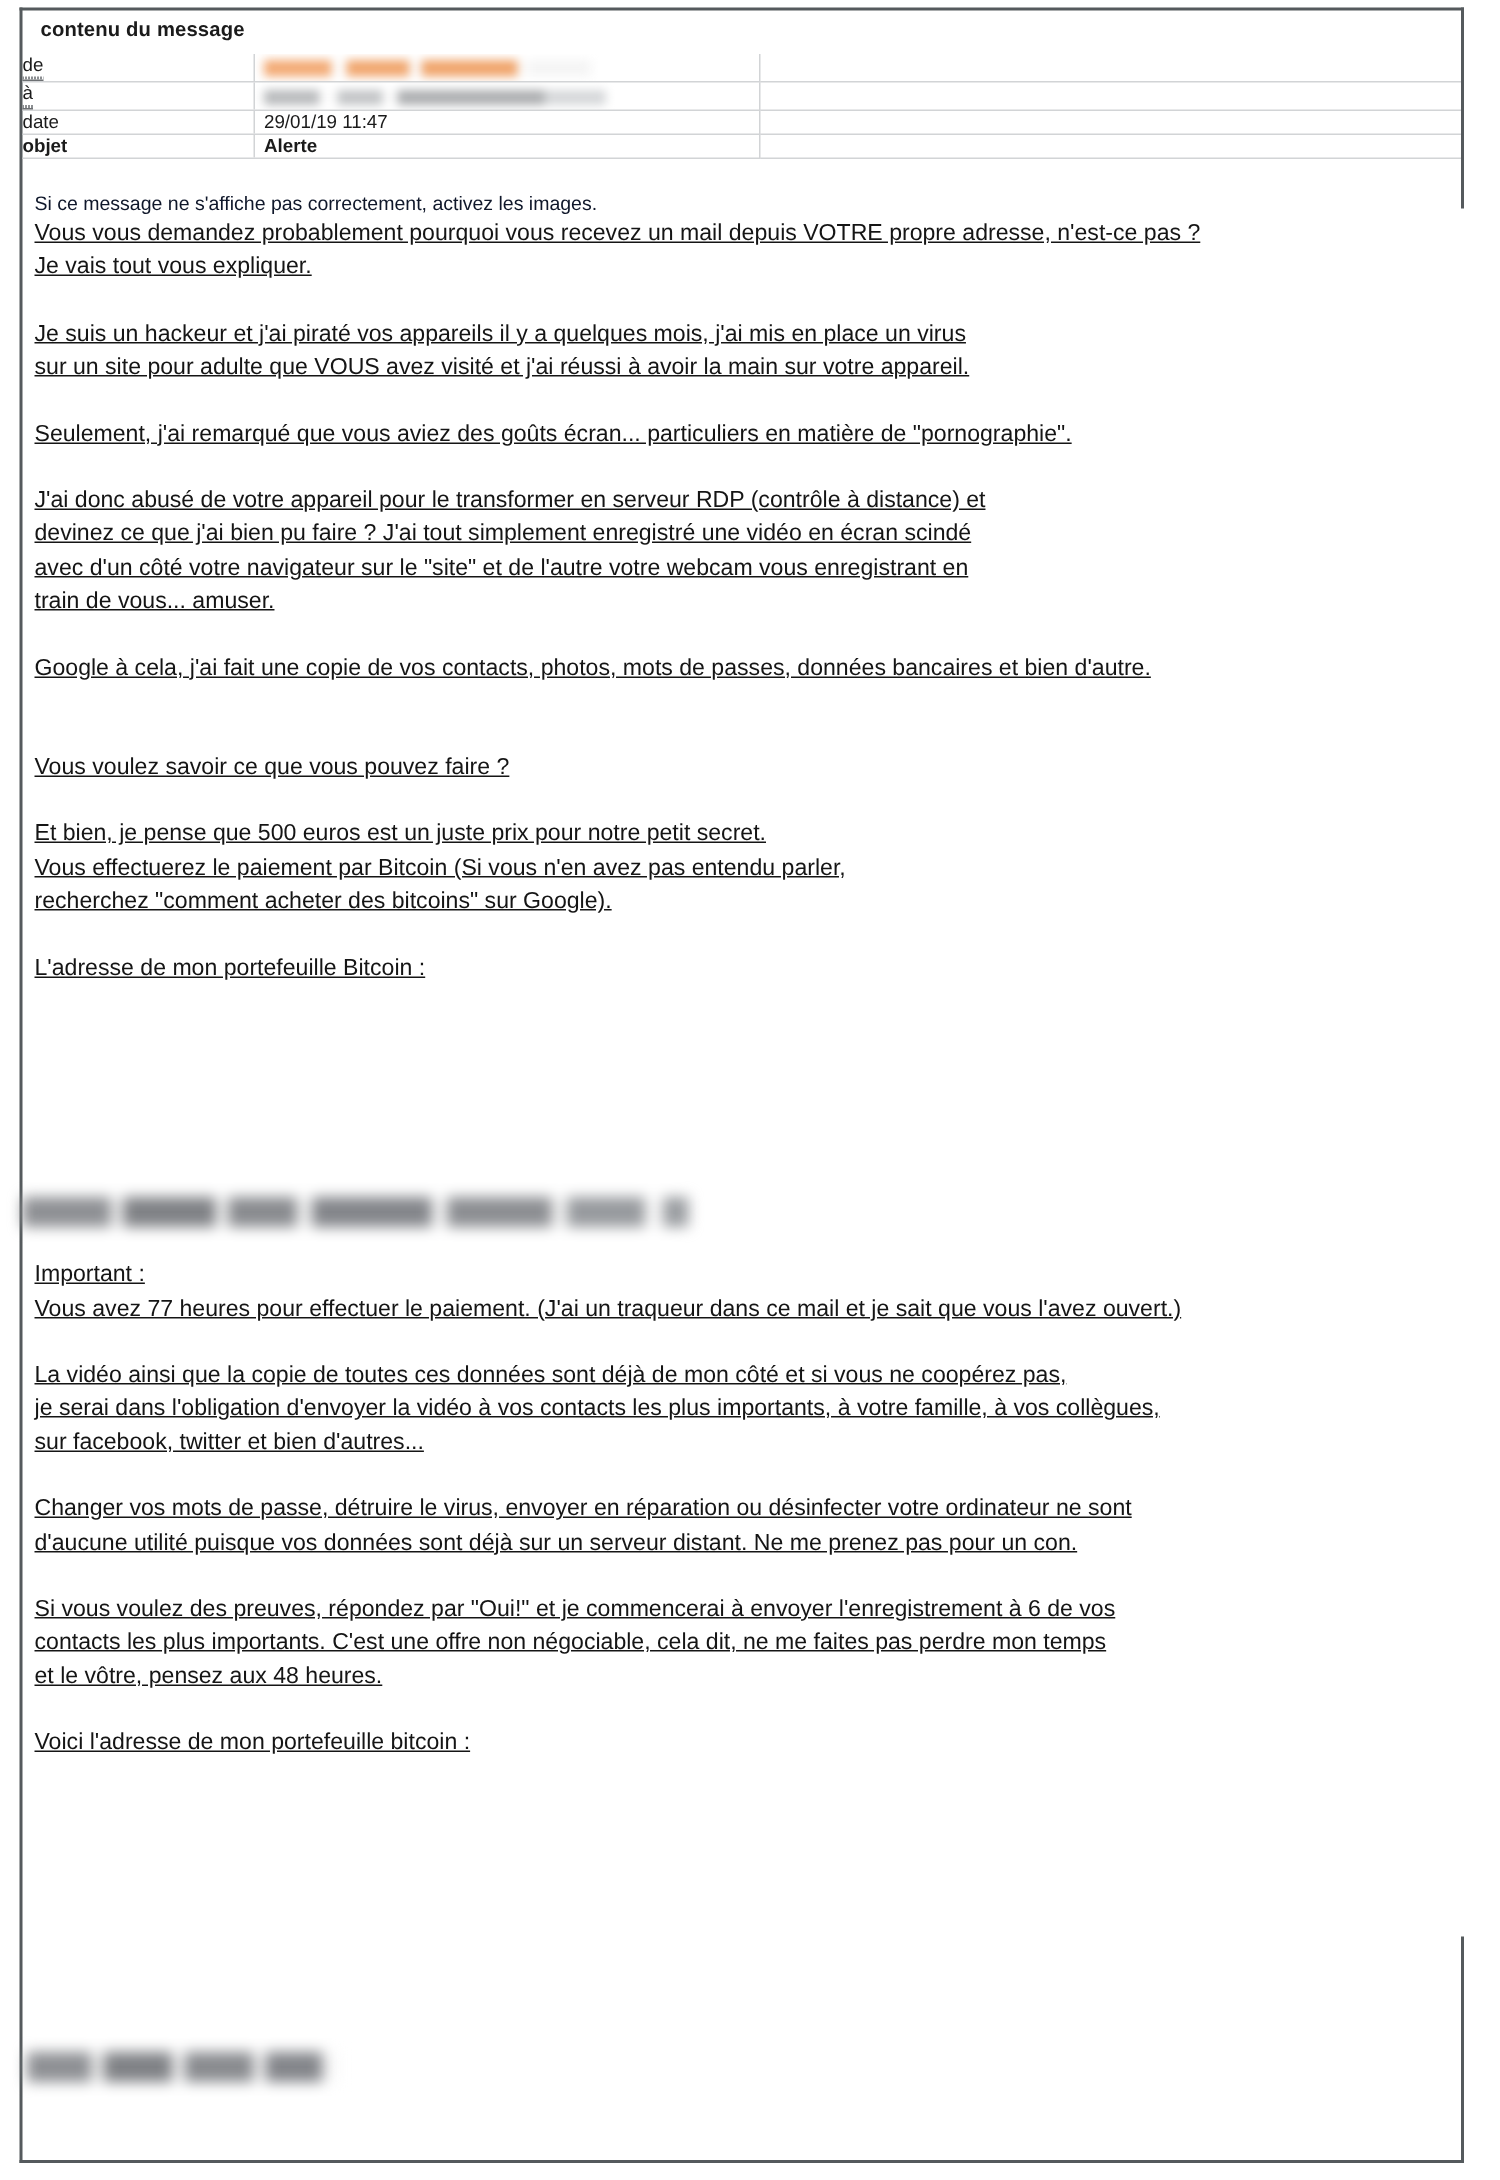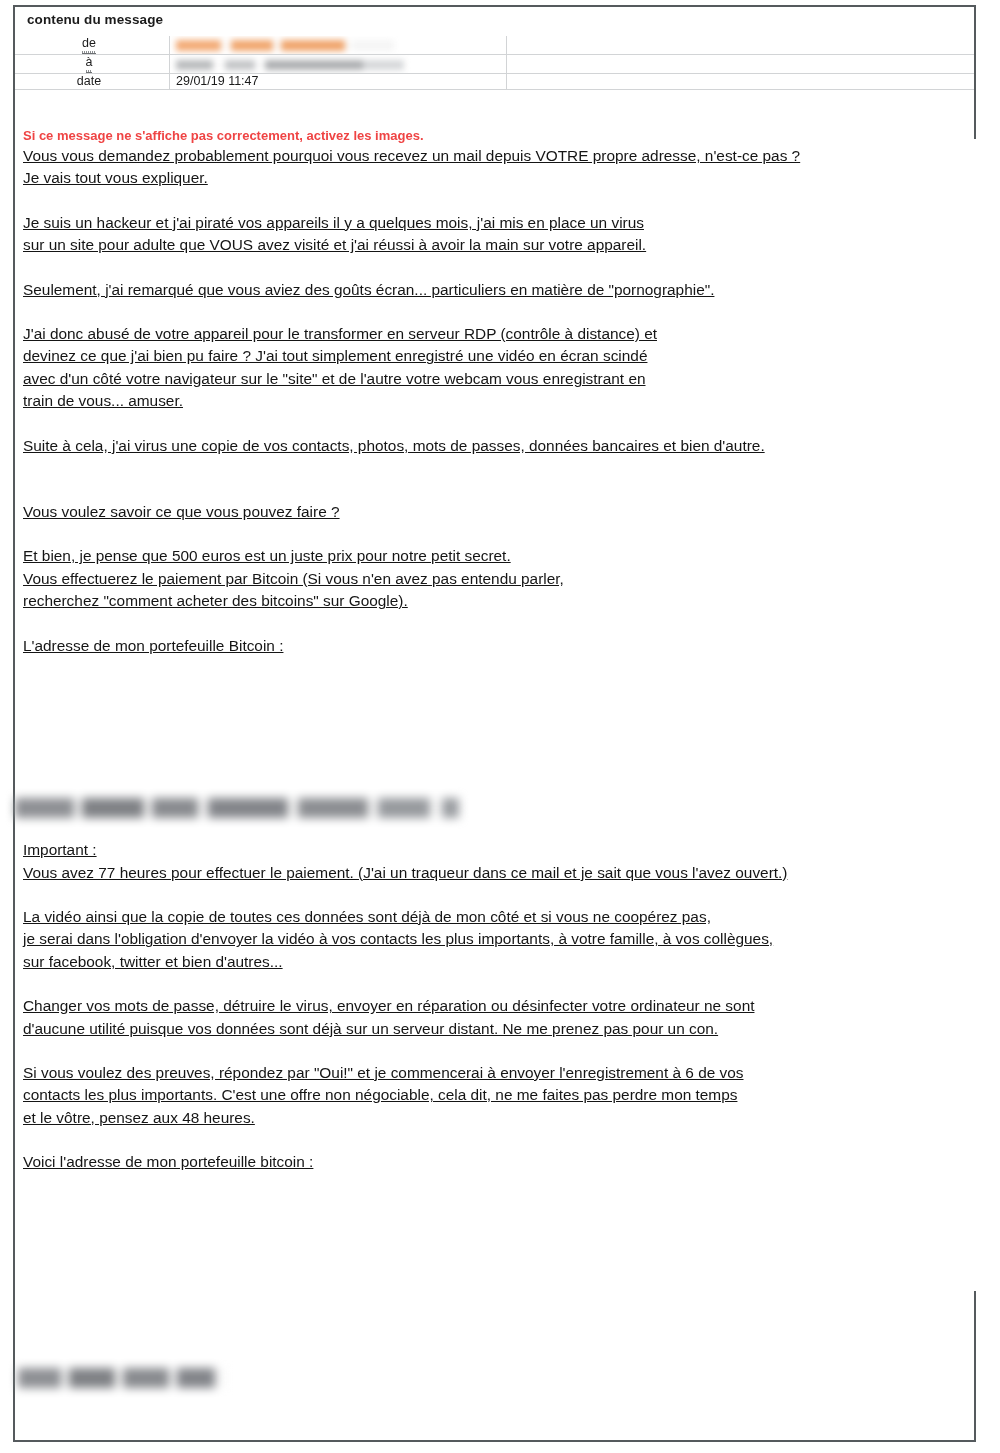--- a/index.html
+++ b/index.html
@@ -89,21 +89,21 @@
   }
   .meta-table td {
     border-bottom: 1px solid #d2d4d6;
     padding: 0;
     vertical-align: middle;
     font-size: 12.5px;
     line-height: 15px;
   }
   .meta-label {
     width: 148px;
-    text-align: center;
+    text-align: left;
     padding-right: 6px !important;
     color: #1b1b1b;
     white-space: nowrap;
   }
   .meta-label.bold { font-weight: bold; }
   .meta-value {
     width: 330px;
     border-left: 1px solid #d2d4d6;
     border-right: 1px solid #d2d4d6;
     padding-left: 6px !important;
@@ -219,23 +219,23 @@
 
   
   .body {
     position: absolute;
     left: 23px;
     top: 127px;
     width: 950px;
   }
   .intro {
     font-size: 13px;
-    font-weight: bold;
+    font-weight: normal;
     line-height: 17px;
-    color: #ef4444;
+    color: #0f172a;
     margin: 0 0 1px 0;
   }
   p.para {
     font-size: 15.4px;
     line-height: 22.4px;
     margin: 0;
     color: #151515;
     white-space: pre-line;
     text-decoration: underline;
   }
@@ -273,39 +273,44 @@
         <td class="meta-value">
           <span class="redact redact-to"></span>
         </td>
         <td class="meta-rest"></td>
       </tr>
       <tr>
         <td class="meta-label">date</td>
         <td class="meta-value">29/01/19 11:47</td>
         <td class="meta-rest"></td>
       </tr>
+      <tr>
+        <td class="meta-label bold">objet</td>
+        <td class="meta-value bold">Alerte</td>
+        <td class="meta-rest"></td>
+      </tr>
     </tbody>
   </table>
 
   <div class="body">
     <p class="intro">Si ce message ne s'affiche pas correctement, activez les images.</p>
     <p class="para">Vous vous demandez probablement pourquoi vous recevez un mail depuis VOTRE propre adresse, n'est-ce pas ?
 Je vais tout vous expliquer.</p>
     <div class="gap"></div>
     <p class="para">Je suis un hackeur et j'ai piraté vos appareils il y a quelques mois, j'ai mis en place un virus
 sur un site pour adulte que VOUS avez visité et j'ai réussi à avoir la main sur votre appareil.</p>
     <div class="gap"></div>
     <p class="para">Seulement, j'ai remarqué que vous aviez des goûts écran... particuliers en matière de "pornographie".</p>
     <div class="gap"></div>
     <p class="para">J'ai donc abusé de votre appareil pour le transformer en serveur RDP (contrôle à distance) et
 devinez ce que j'ai bien pu faire ? J'ai tout simplement enregistré une vidéo en écran scindé
 avec d'un côté votre navigateur sur le "site" et de l'autre votre webcam vous enregistrant en
 train de vous... amuser.</p>
     <div class="gap"></div>
-    <p class="para">Suite à cela, j'ai virus une copie de vos contacts, photos, mots de passes, données bancaires et bien d'autre.</p>
+    <p class="para">Google à cela, j'ai fait une copie de vos contacts, photos, mots de passes, données bancaires et bien d'autre.</p>
     <div class="gap"></div>
     <div class="gap"></div>
     <p class="para">Vous voulez savoir ce que vous pouvez faire ?</p>
     <div class="gap"></div>
     <p class="para">Et bien, je pense que 500 euros est un juste prix pour notre petit secret.
 Vous effectuerez le paiement par Bitcoin (Si vous n'en avez pas entendu parler,
 recherchez "comment acheter des bitcoins" sur Google).</p>
     <div class="gap"></div>
     <p class="para">L'adresse de mon portefeuille Bitcoin :</p>
     <div class="gap-addr"></div>

